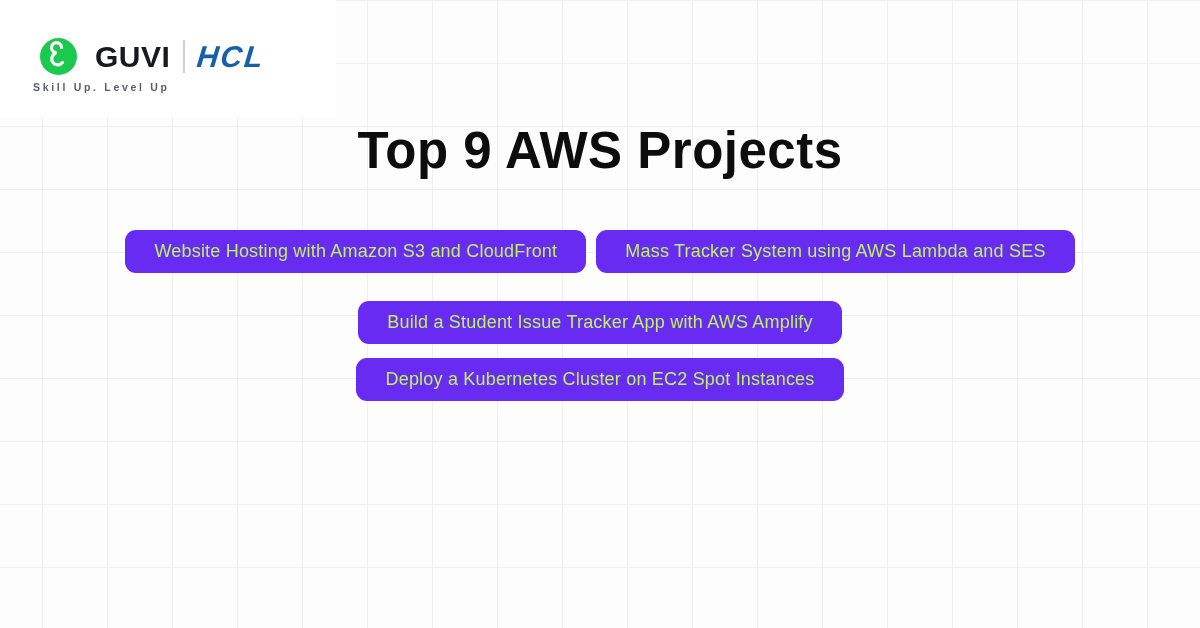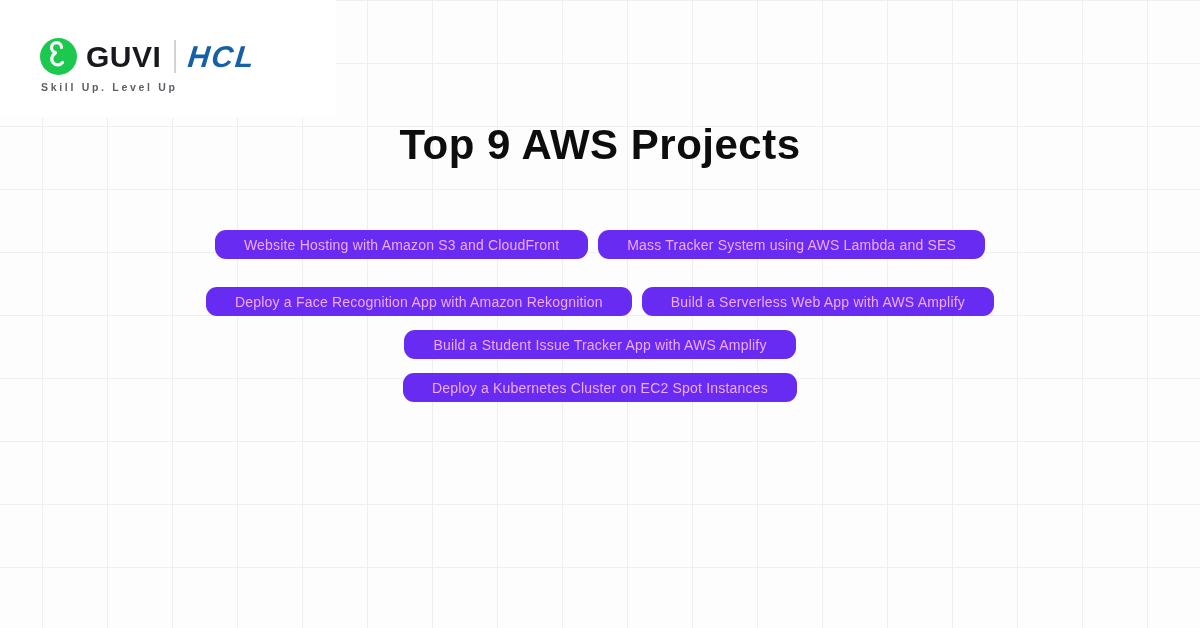--- a/index.html
+++ b/index.html
@@ -30,21 +30,21 @@
   .brand-row {
     position: absolute;
     left: 40px; top: 38px;
     display: flex;
     align-items: center;
   }
 
   .guvi-mark { width: 37px; height: 37px; display: block; }
 
   .guvi-text {
-    margin-left: 9px;
+    margin-left: 18px;
     font-size: 30px;
     font-weight: bold;
     color: #17191c;
     letter-spacing: 0.5px;
     line-height: 1;
   }
 
   .brand-divider {
     width: 2px;
     height: 33px;
@@ -57,33 +57,33 @@
     font-weight: bold;
     font-style: italic;
     color: #1660a8;
     letter-spacing: 2px;
     line-height: 1;
     transform: skewX(-6deg);
   }
 
   .tagline {
     position: absolute;
-    left: 41px; top: 81px;
+    left: 33px; top: 81px;
     font-size: 10.5px;
     font-weight: bold;
     letter-spacing: 2.7px;
     color: #5c6065;
   }
 
   .page-title {
     position: absolute;
     left: 0; top: 121px;
     width: 100%;
     text-align: center;
-    font-size: 42px;
+    font-size: 51px;
     font-weight: bold;
     color: #0d0d0d;
     letter-spacing: 0.5px;
   }
 
   .pill-rows {
     position: absolute;
     left: 0; top: 230px;
     width: 100%;
     display: flex;
@@ -92,28 +92,28 @@
     gap: 14px;
   }
 
   .pill-row {
     display: flex;
     justify-content: center;
     gap: 10px;
   }
 
   .pill {
-    height: 29px;
+    height: 43px;
     display: flex;
     align-items: center;
     padding: 0 29px;
     background: #682bf2;
     border-radius: 11px;
-    color: #f0abfc;
-    font-size: 14px;
+    color: #bef264;
+    font-size: 18px;
     font-weight: 500;
     letter-spacing: 0.2px;
     white-space: nowrap;
   }
 </style>
 </head>
 <body>
 
 <div class="canvas">
 
@@ -134,24 +134,20 @@
   <h1 class="page-title">Top 9 AWS Projects</h1>
 
   <div class="pill-rows">
     <div class="pill-row">
       <div class="pill">Website Hosting with Amazon S3 and CloudFront</div>
       <div class="pill">Mass Tracker System using AWS Lambda and SES</div>
     </div>
     <div class="pill-row">
     </div>
     <div class="pill-row">
-      <div class="pill">Deploy a Face Recognition App with Amazon Rekognition</div>
-      <div class="pill">Build a Serverless Web App with AWS Amplify</div>
-    </div>
-    <div class="pill-row">
       <div class="pill">Build a Student Issue Tracker App with AWS Amplify</div>
     </div>
     <div class="pill-row">
       <div class="pill">Deploy a Kubernetes Cluster on EC2 Spot Instances</div>
     </div>
   </div>
 
 </div>
 
 </body></html>

